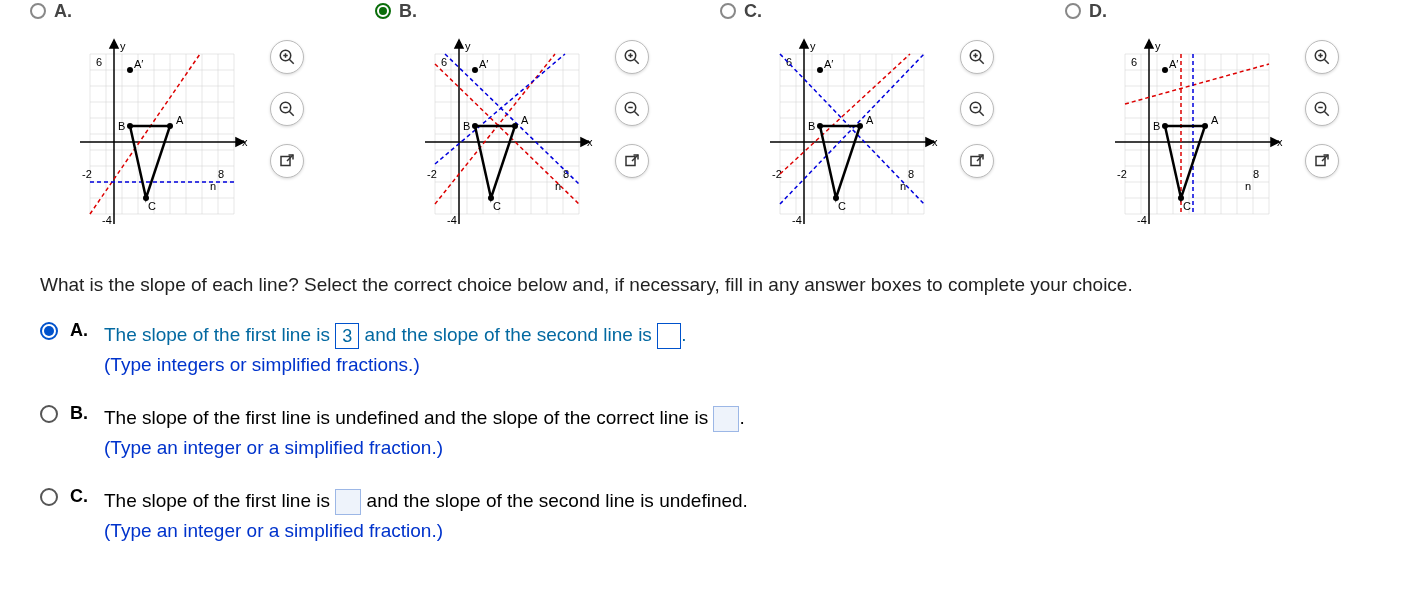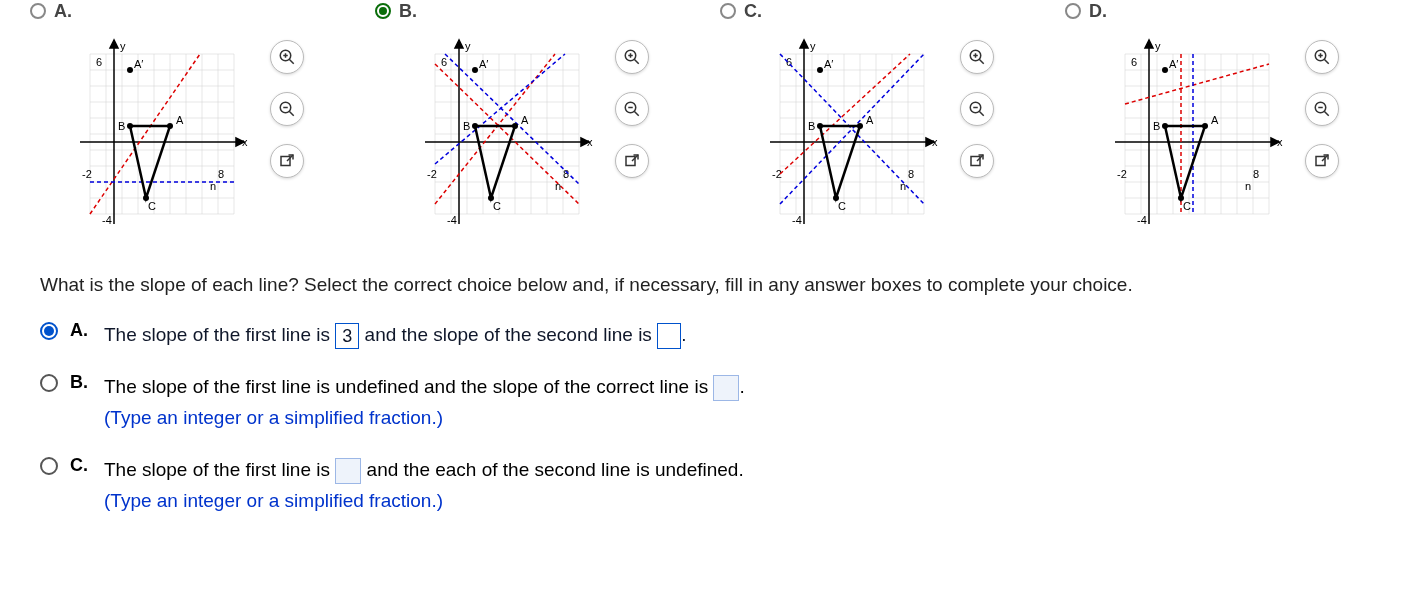--- a/index.html
+++ b/index.html
@@ -22,21 +22,21 @@
   .question-text { margin-bottom: 24px; font-size: 19px; }
   .answer-row { display:flex; align-items:flex-start; gap: 12px; margin-bottom: 22px; }
   .answer-radio { width: 18px; height: 18px; border: 2px solid #0052cc; border-radius:50%; display:inline-flex; align-items:center; justify-content:center; flex-shrink:0; margin-top: 2px; }
   .answer-radio.selected::after { content:""; width:10px; height:10px; background:#0052cc; border-radius:50%; }
   .answer-radio.unselected { border-color:#555; }
   .answer-letter { font-weight:bold; color:#000; min-width: 22px; }
   .answer-body { font-size: 19px; color:#000; line-height: 1.6; }
   .hint { color: #0033cc; }
   .input-box { display:inline-block; min-width: 24px; height: 26px; border: 1.5px solid #0052cc; text-align:center; vertical-align: middle; padding: 0 4px; line-height: 24px; font-size: 18px; }
   .input-box.disabled { border-color:#9cb7e6; background:#eef3fb; min-width:26px; }
-  .selected-text { color: #0f172a; margin-top: 40px; }
+  .selected-text { color: #0369a1; margin-top: 40px; }
 </style>
 </head>
 <body>
 
 <div class="top-row">
 
   <div class="option-block">
     <div class="option-header">
       <span class="radio"></span>
       <span class="option-letter">A.</span>
@@ -408,35 +408,36 @@
   <div class="question-text">What is the slope of each line? Select the correct choice below and, if necessary, fill in any answer boxes to complete your choice.</div>
 
   <div class="answer-row">
     <span class="answer-radio selected"></span>
     <span class="answer-letter">A.</span>
     <div class="answer-body">
       <span class="selected-text">
         <span>The slope of the first line is </span><span class="input-box">3</span><span> and the slope of the second line is </span><span class="input-box"></span><span>.</span>
       </span>
       <br>
+      <span class="hint">(Type integers or simplified fractions.)</span>
     </div>
   </div>
 
   <div class="answer-row">
     <span class="answer-radio unselected"></span>
     <span class="answer-letter">B.</span>
     <div class="answer-body">
       <span>The slope of the first line is undefined and the slope of the correct line is </span><span class="input-box disabled"></span><span>.</span>
       <br>
       <span class="hint">(Type an integer or a simplified fraction.)</span>
     </div>
   </div>
 
   <div class="answer-row">
     <span class="answer-radio unselected"></span>
     <span class="answer-letter">C.</span>
     <div class="answer-body">
-      <span>The slope of the first line is </span><span class="input-box disabled"></span><span> and the each of the second line is undefined.</span>
+      <span>The slope of the first line is </span><span class="input-box disabled"></span><span> and the slope of the second line is undefined.</span>
       <br>
       <span class="hint">(Type an integer or a simplified fraction.)</span>
     </div>
   </div>
 </div>
 
 </body></html>

